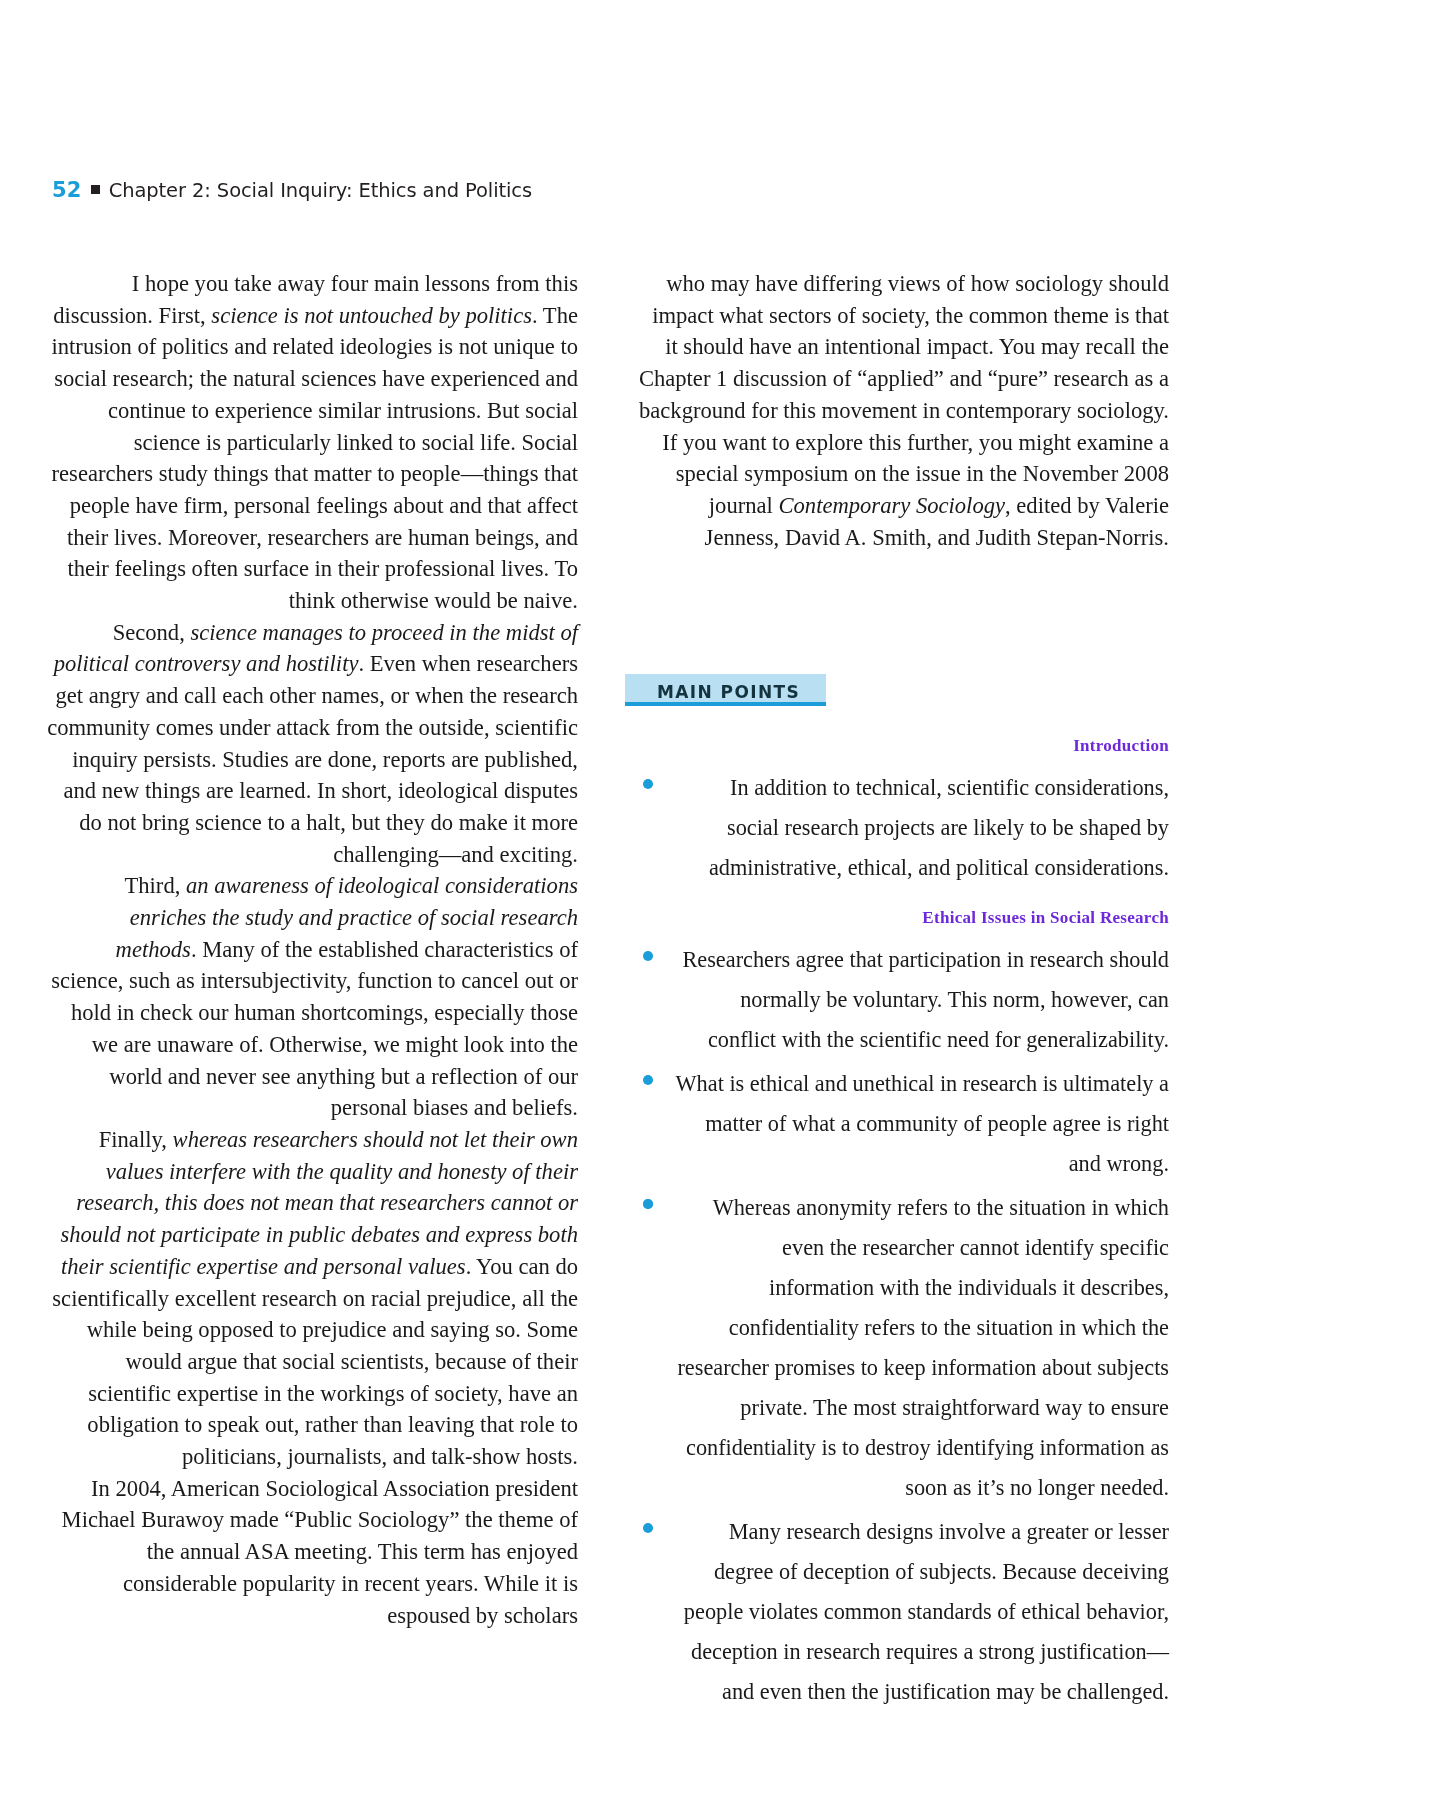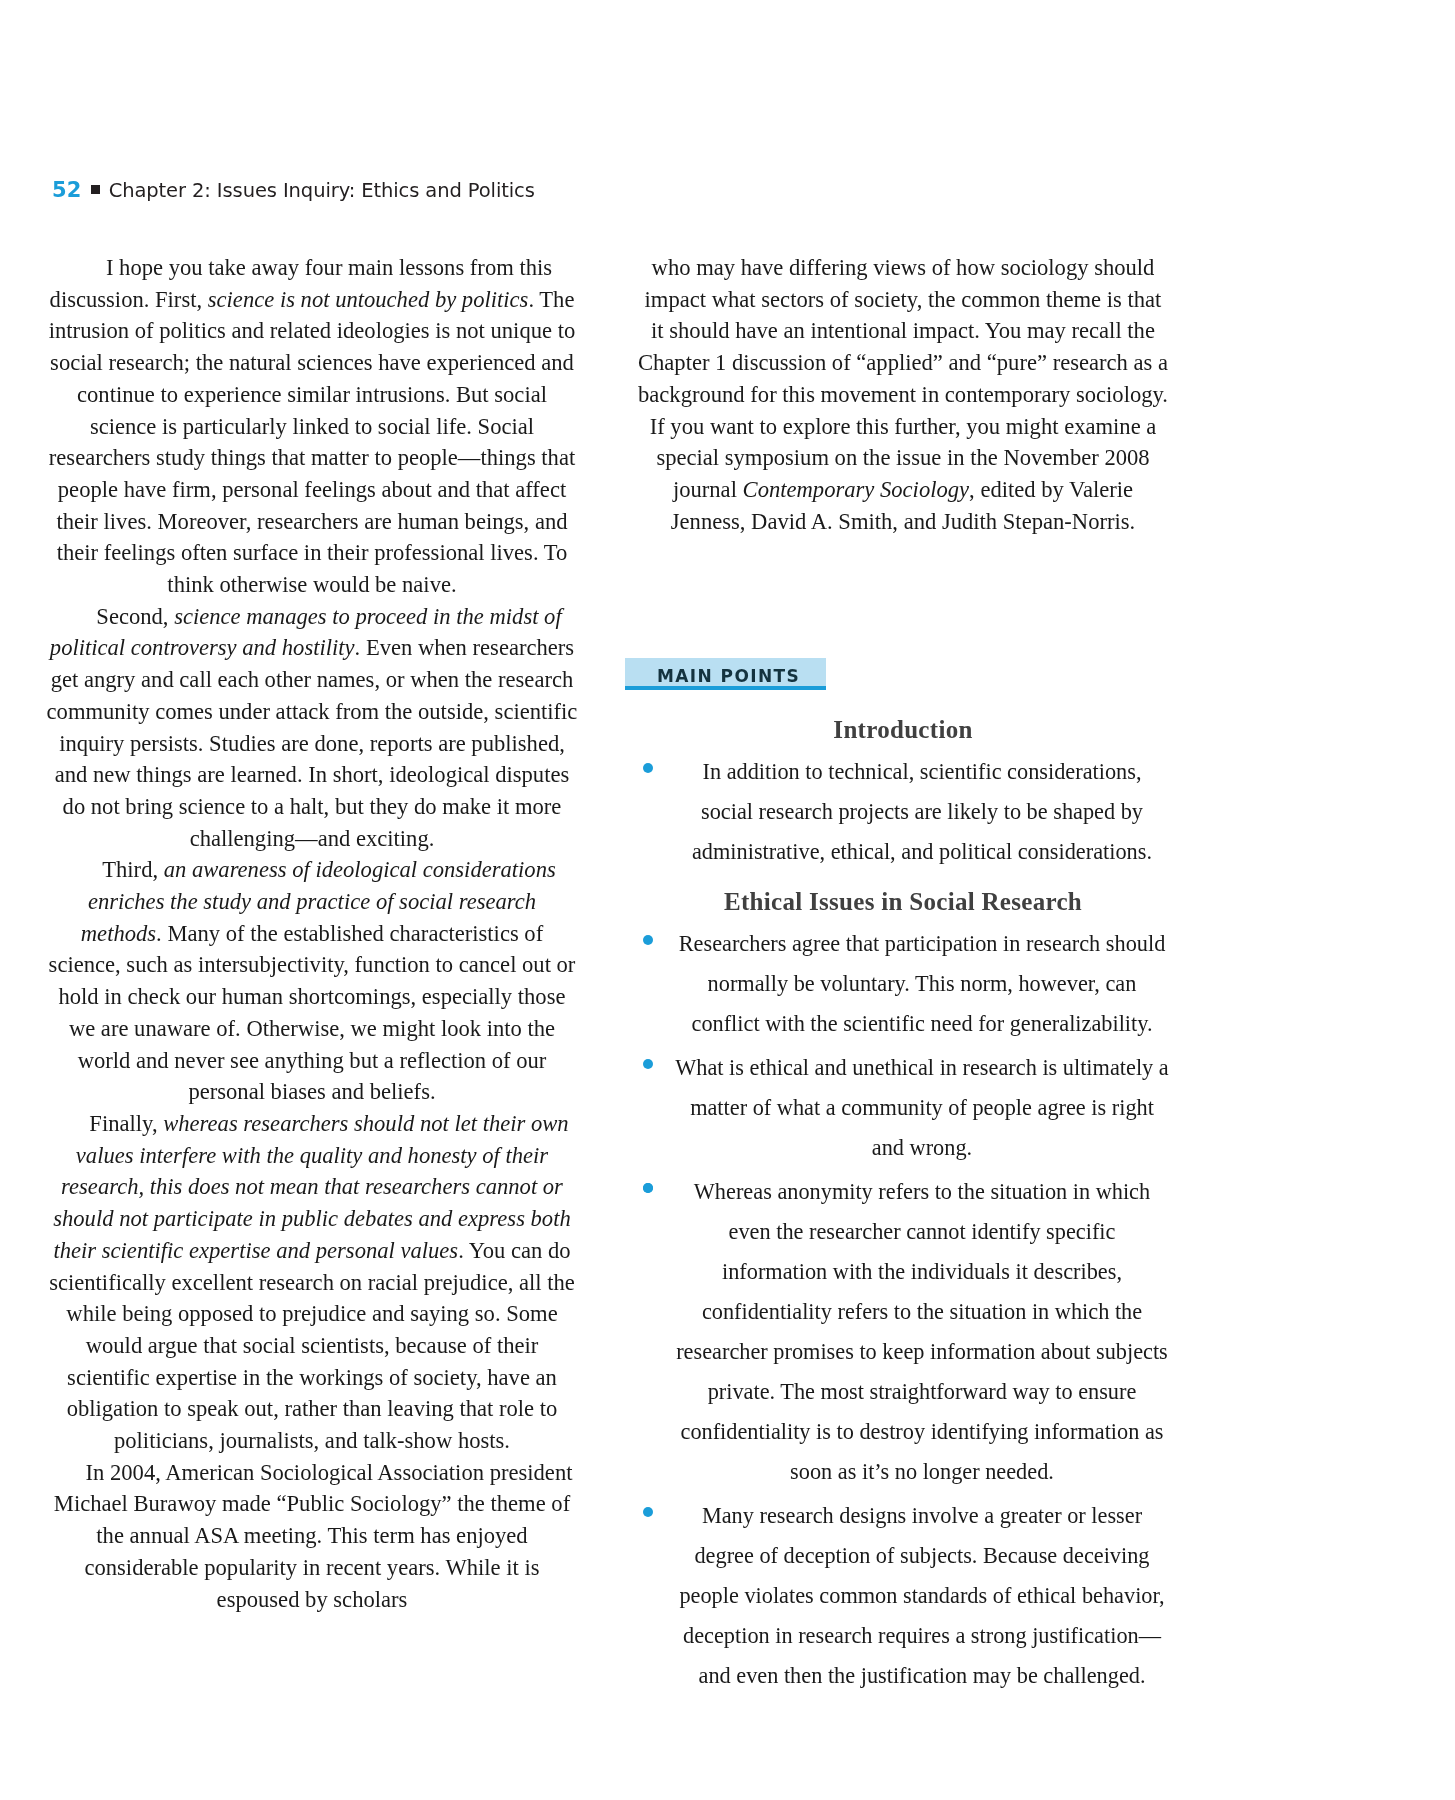--- a/index.html
+++ b/index.html
@@ -48,25 +48,25 @@
   }
   .head-title {
     font-size: 19.5px;
     color: #231f20;
     letter-spacing: -0.1px;
   }
 
   
   .col {
     position: absolute;
-    top: 252px;
+    top: 268px;
     width: 532px;
     font-size: 22.6px;
     line-height: 31.7px;
-    text-align: center;
+    text-align: right;
   }
   .col-left { left: 46px; }
   .col-right { left: 637px; }
 
   .col p {
     margin: 0;
     text-indent: 34px;
   }
   .col p.noindent { text-indent: 0; }
   .col i { font-style: italic; }
@@ -101,22 +101,22 @@
     font-family: "DejaVu Sans", sans-serif;
     font-weight: bold;
     font-size: 17px;
     letter-spacing: 1.4px;
     color: #14333f;
   }
 
   .mp-heading {
     font-family: "Liberation Serif", serif;
     font-weight: bold;
-    font-size: 25px;
-    color: #404040;
+    font-size: 17px;
+    color: #6d28d9;
     letter-spacing: 0.3px;
     margin: 14px 0 6px 0;
   }
   .mp-heading.first { margin-top: 10px; }
 
   ul.mp-list {
     list-style: none;
     margin: 0;
     padding: 0;
   }
@@ -138,21 +138,21 @@
   }
 </style>
 </head>
 <body>
 
 <div class="page">
 
   <div class="running-head">
     <span class="folio">52</span>
     <span class="head-sq"></span>
-    <span class="head-title">Chapter 2: Issues Inquiry: Ethics and Politics</span>
+    <span class="head-title">Chapter 2: Social Inquiry: Ethics and Politics</span>
   </div>
 
   <div class="col col-left">
     <p>
       I hope you take away four main lessons from this discussion. First, <i>science is not untouched by politics</i>. The intrusion of politics and related ideologies is not unique to social research; the natural sciences have experienced and continue to experience similar intrusions. But social science is particularly linked to social life. Social researchers study things that matter to people—things that people have firm, personal feelings about and that affect their lives. Moreover, researchers are human beings, and their feelings often surface in their professional lives. To think otherwise would be naive.
     </p>
     <p>
       Second, <i>science manages to proceed in the midst of political controversy and hostility</i>. Even when researchers get angry and call each other names, or when the research community comes under attack from the outside, scientific inquiry persists. Studies are done, reports are published, and new things are learned. In short, ideological disputes do not bring science to a halt, but they do make it more challenging—and exciting.
     </p>
     <p>

